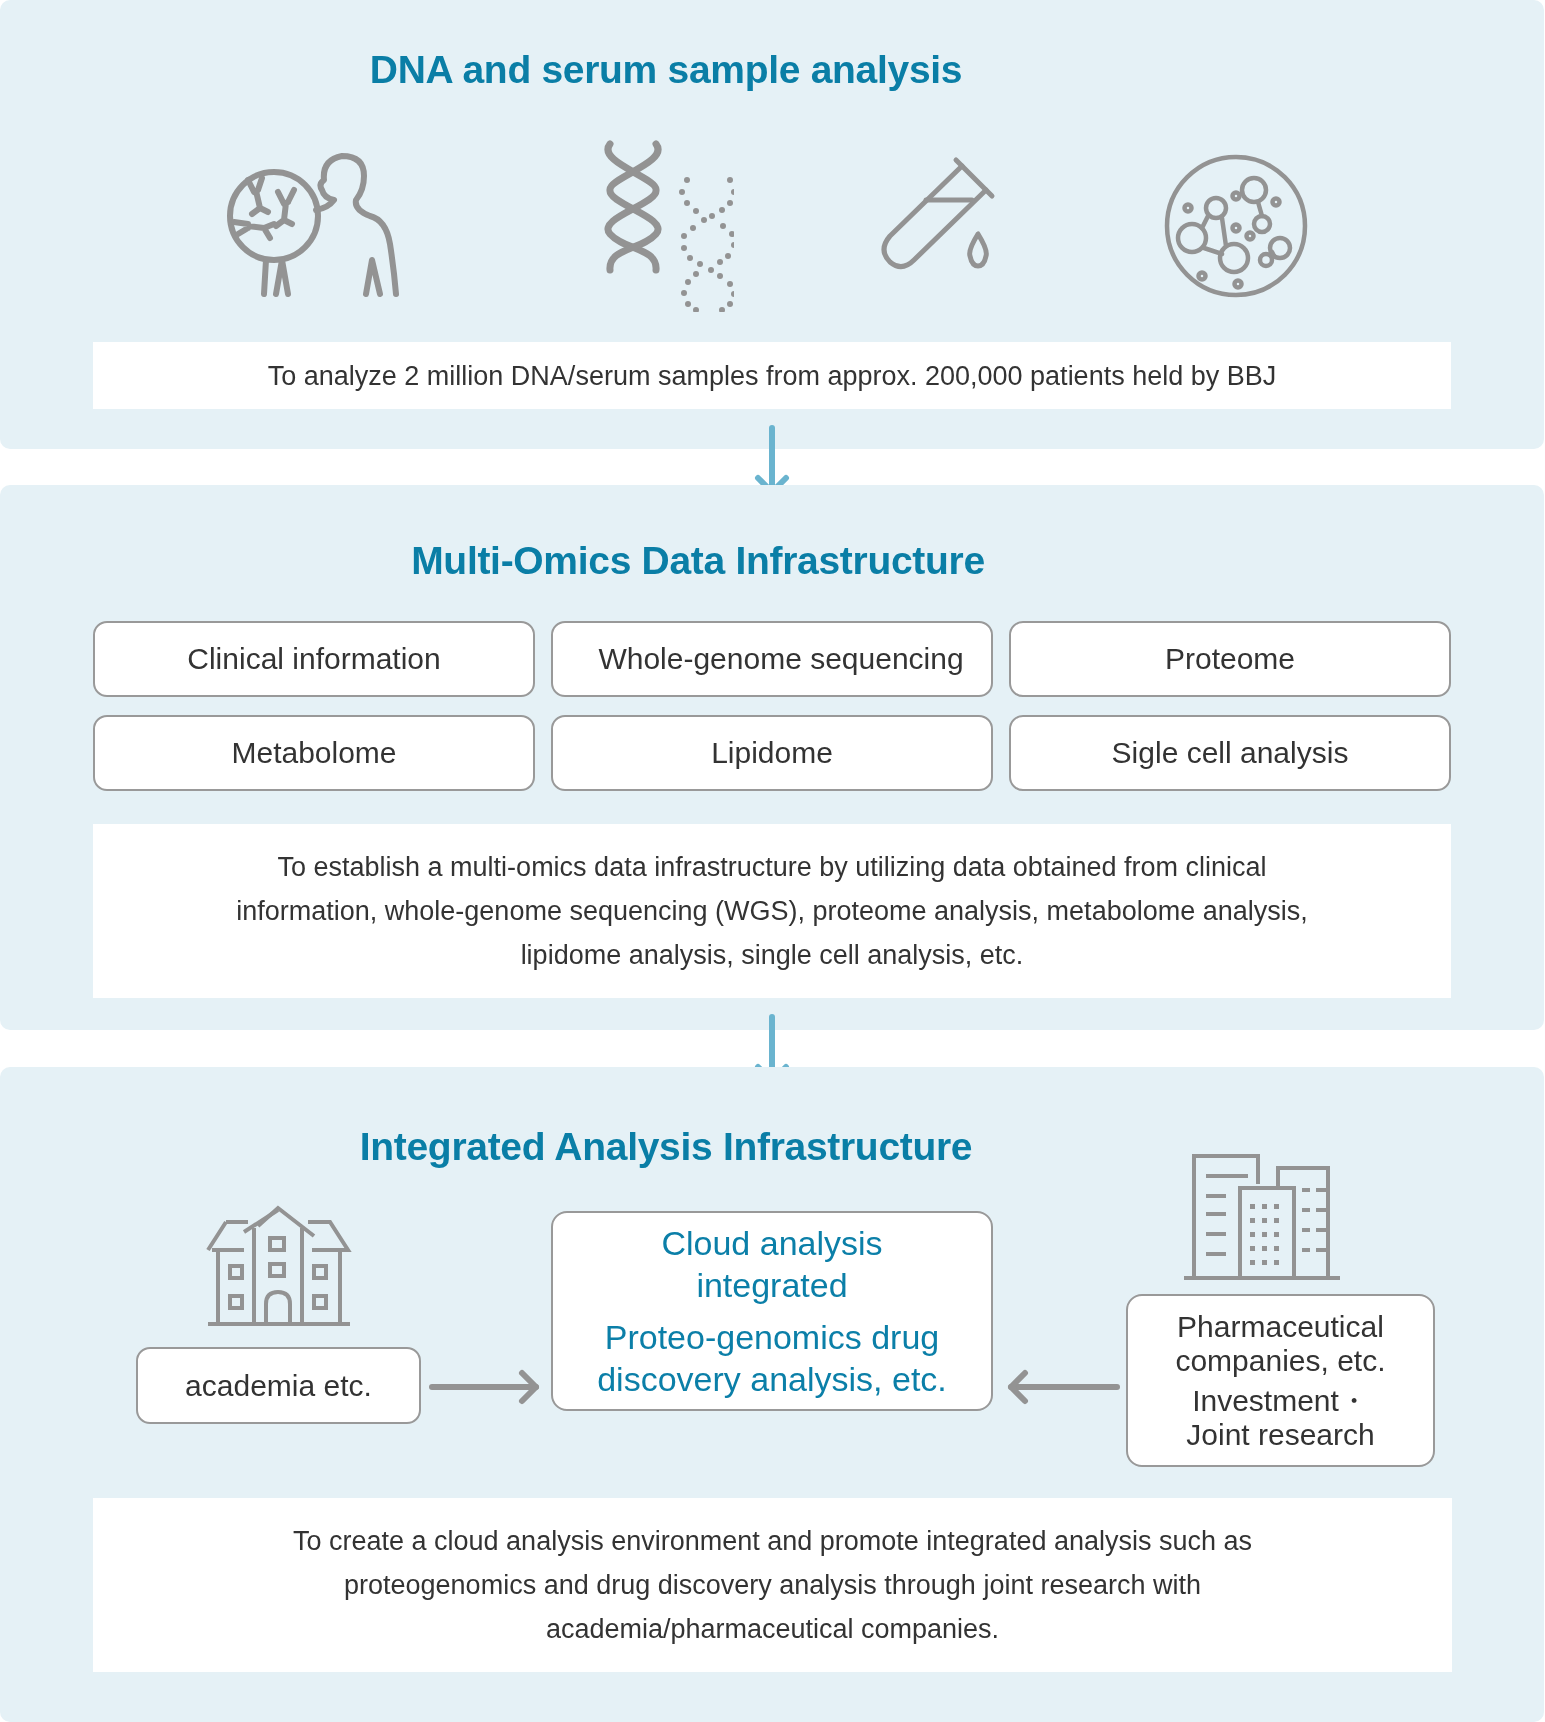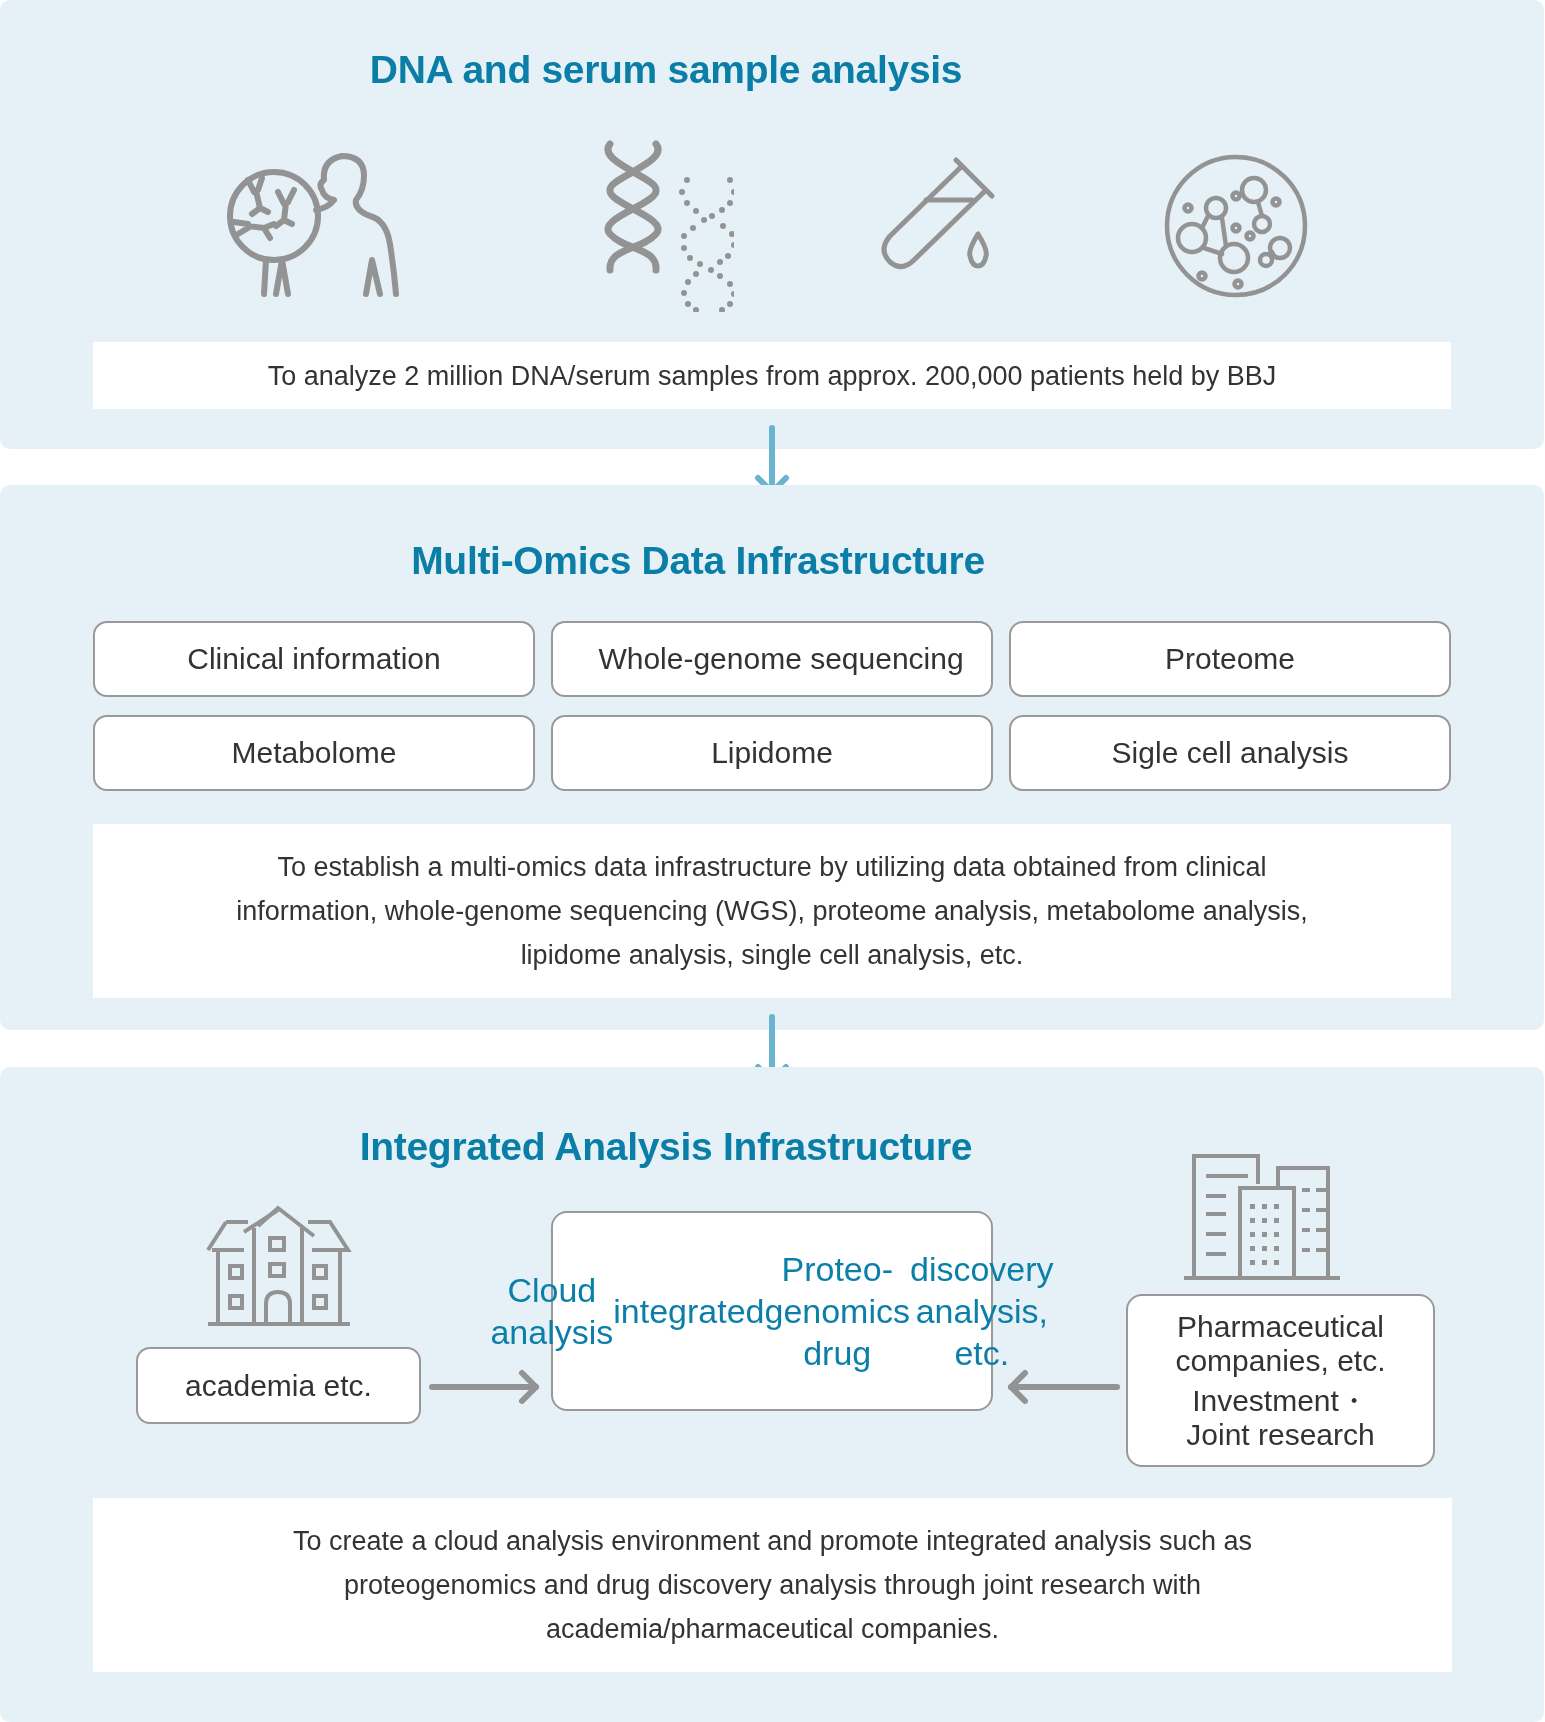--- a/index.html
+++ b/index.html
@@ -16,21 +16,21 @@
           box-sizing:border-box; padding:0 40px; }
   .chip { position:absolute; background:#ffffff; border:2px solid #999999; border-radius:14px;
           box-sizing:border-box; display:flex; align-items:center; justify-content:center;
           font-size:30px; color:#333333; }
   .icon { position:absolute; }
   .icon svg { display:block; }
   .v-arrow { position:absolute; left:752px; width:40px; height:74px; }
   .h-arrow { position:absolute; height:40px; }
   .center-box { position:absolute; left:551px; top:1211px; width:442px; height:200px; background:#fff;
                 border:2px solid #999999; border-radius:16px; box-sizing:border-box;
-                display:flex; align-items:center; justify-content:center;
+                display:flex; flex-direction:column; align-items:center; justify-content:center;
                 text-align:center; color:#0b7fa8; font-size:34px; line-height:42px; }
   .center-box .gap { height:10px; }
   .pharma-box { position:absolute; left:1126px; top:1294px; width:309px; height:173px; background:#fff;
                 border:2px solid #999999; border-radius:16px; box-sizing:border-box;
                 display:flex; flex-direction:column; align-items:center; justify-content:center;
                 text-align:center; color:#333333; font-size:30px; line-height:34px; }
   .pharma-box .gap { height:6px; }
   .line { display:block; }
 </style>
 </head>

